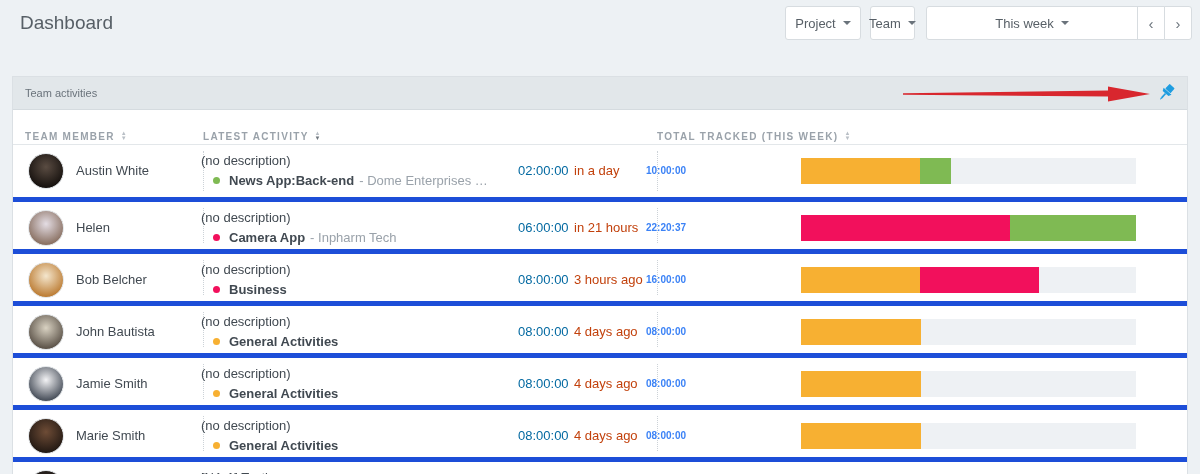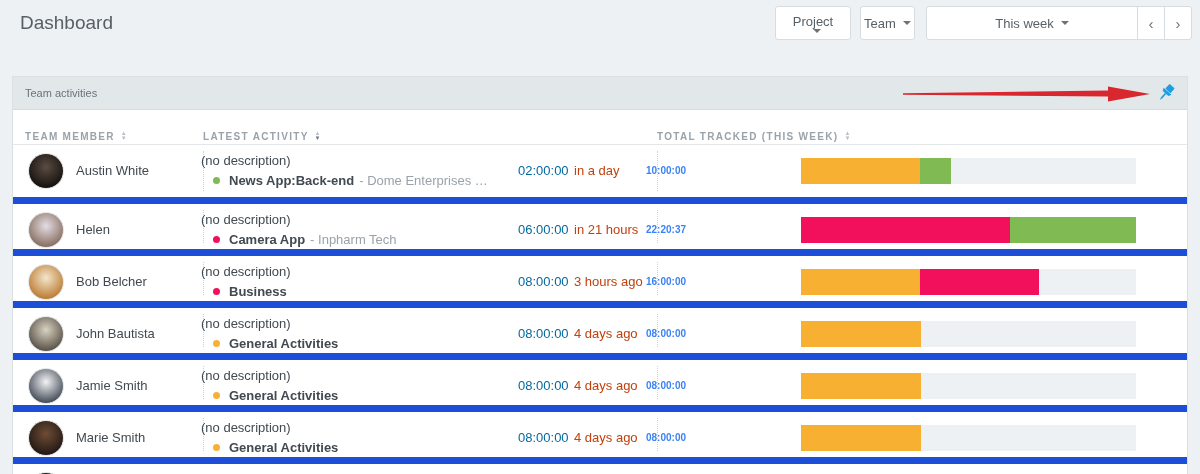--- a/index.html
+++ b/index.html
@@ -12,22 +12,22 @@
   }
   
   .topbar { position:absolute; top:0; left:0; width:1200px; height:76px; }
   .page-title { position:absolute; left:20px; top:12px; font-size:19px; font-weight:400; color:#575f66; }
   .toolbar { position:absolute; top:6px; right:8px; display:flex; align-items:stretch; height:34px; }
   .btn {
     background:#fff; border:1px solid #d7dce0; border-radius:3px;
     font-size:13px; color:#575f66; display:flex; align-items:center; justify-content:center;
     cursor:pointer; height:34px;
   }
-  .btn-project { width:76px; margin-right:9px;flex-direction:column; }
-  .btn-team { width:55px; margin-right:11px; }
+  .btn-project { width:76px; margin-right:9px; }
+  .btn-team { width:45px; margin-right:11px; }
   .btn-group { display:flex; height:34px; }
   .btn-group .btn { border-radius:0; margin-left:-1px; }
   .btn-group .btn:first-child { border-radius:3px 0 0 3px; margin-left:0; width:212px; }
   .btn-group .btn.nav { width:28px; font-size:15px; color:#6a737b; }
   .btn-group .btn:last-child { border-radius:0 3px 3px 0; }
   .caret {
     display:inline-block; width:0; height:0; margin-left:7px;
     border-left:4px solid transparent; border-right:4px solid transparent;
     border-top:4px solid #6a737b;
   }
@@ -49,21 +49,21 @@
     position:absolute; top:0; height:52px; display:flex; align-items:center;
     font-size:10px; letter-spacing:1.3px; color:#9aa2aa; font-weight:700; cursor:pointer;
   }
   .th.col-0 { left:12px; }
   .th.col-1 { left:190px; }
   .th.col-2 { left:644px; }
   .sort { display:flex; flex-direction:column; margin-left:6px; }
   .sort span { font-size:6px; line-height:5px; color:#b9bfc6; letter-spacing:0; }
   .sort span.active { color:#70787f; }
   
-  .row { position:relative; height:52px; background:#fff; border-top:7px solid #1d4ed8; }
+  .row { position:relative; height:52px; background:#fff; border-top:5px solid #1d4ed8; }
   .row:first-child { border-top:none; }
   .row.partial { height:17px; overflow:hidden; }
   .avatar {
     position:absolute; left:15px; top:8px; width:36px; height:36px; border-radius:50%;
     border:1px solid #e2e6e9;
   }
   .member-name { position:absolute; left:63px; top:0; line-height:52px; font-size:13px; color:#414951; }
   .vsep { position:absolute; top:6px; bottom:6px; border-left:1px dotted #ccd2d7; }
   .vsep.s1 { left:190px; }
   .vsep.s2 { left:644px; }

